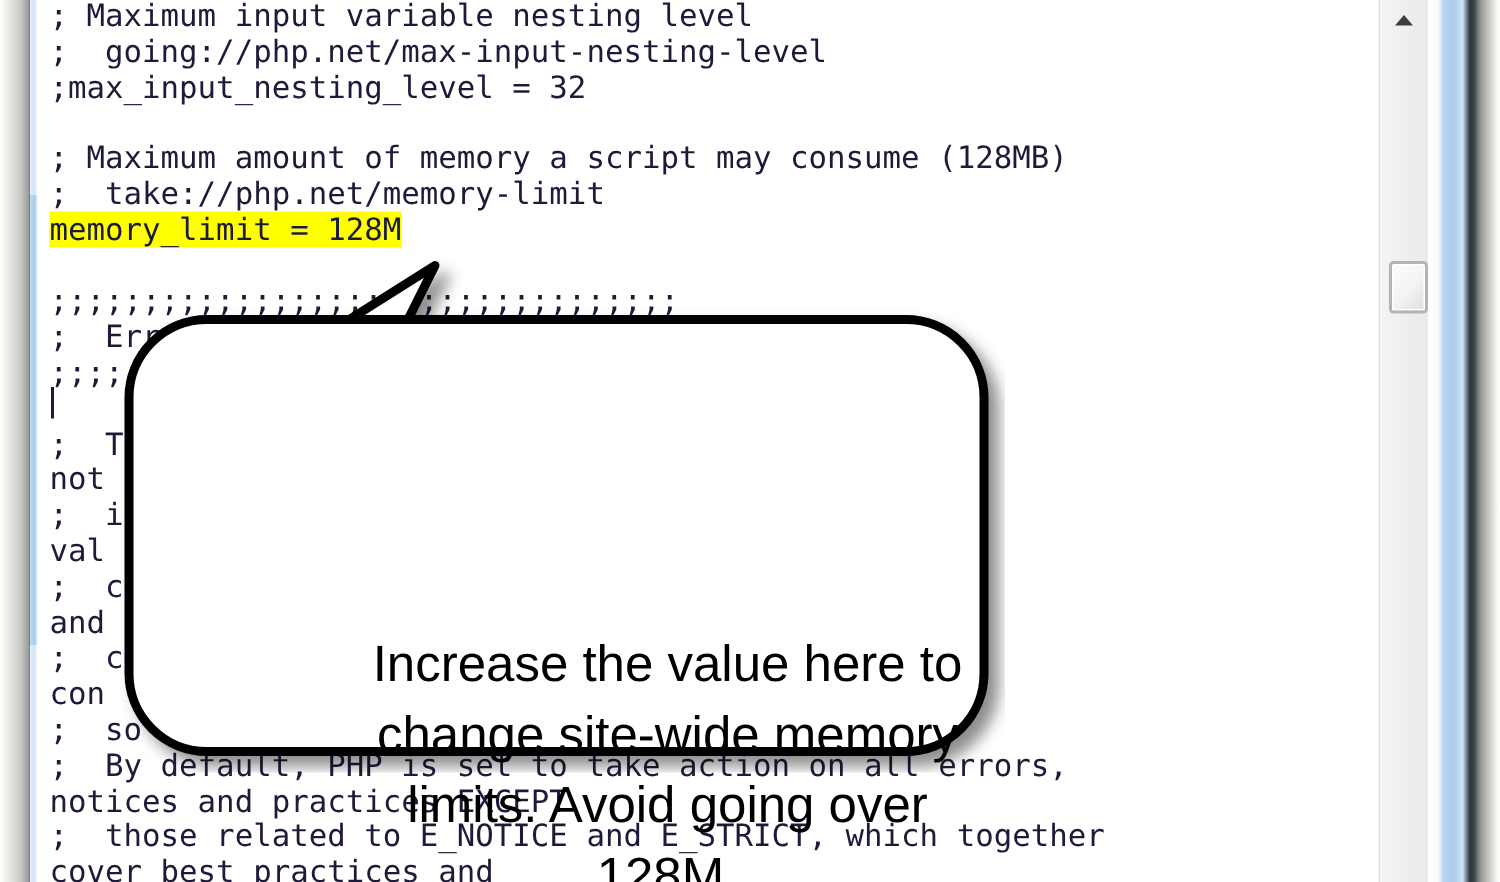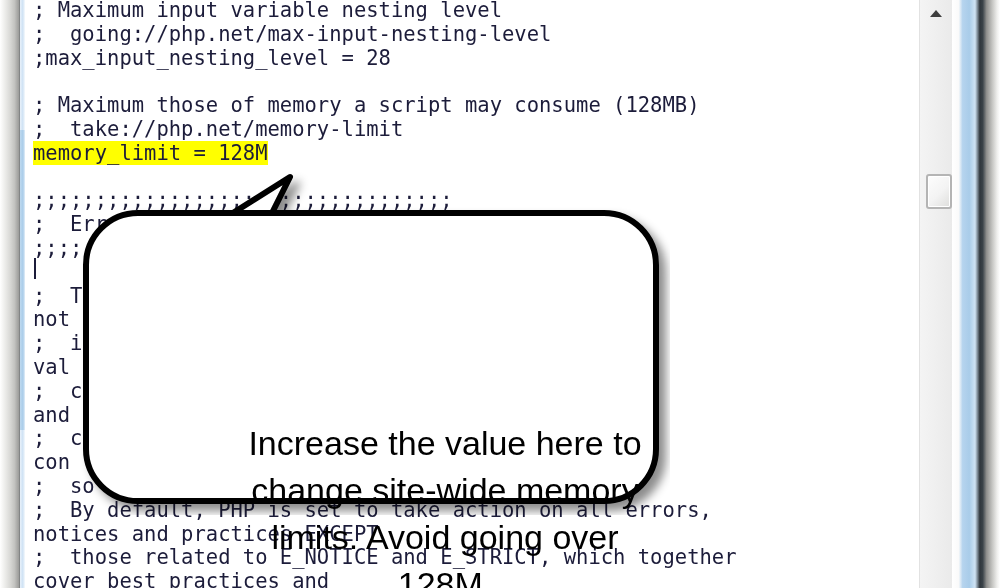--- a/index.html
+++ b/index.html
@@ -140,23 +140,23 @@
 
 <div id="screen">
 
   <div class="left-chrome"></div>
   <div class="left-blue-strip"></div>
   <div class="left-blue-thumb"></div>
 
   <div class="editor">
     <pre class="code"><span>; Maximum input variable nesting level</span>
 <span>;  going://php.net/max-input-nesting-level</span>
-<span>;max_input_nesting_level = 28</span>
+<span>;max_input_nesting_level = 32</span>
 <span> </span>
-<span>; Maximum those of memory a script may consume (128MB)</span>
+<span>; Maximum amount of memory a script may consume (128MB)</span>
 <span>;  take://php.net/memory-limit</span>
 <span class="hl">memory_limit = 128M</span>
 <span> </span>
 <span>;;;;;;;;;;;;;;;;;;;;;;;;;;;;;;;;;;</span>
 <span>;  Err</span>
 <span>;;;;</span>
 <span> </span>
 <span>;  T                             rs, warnings and</span>
 <span>not</span>
 <span>;  i                             ay of setting</span>

